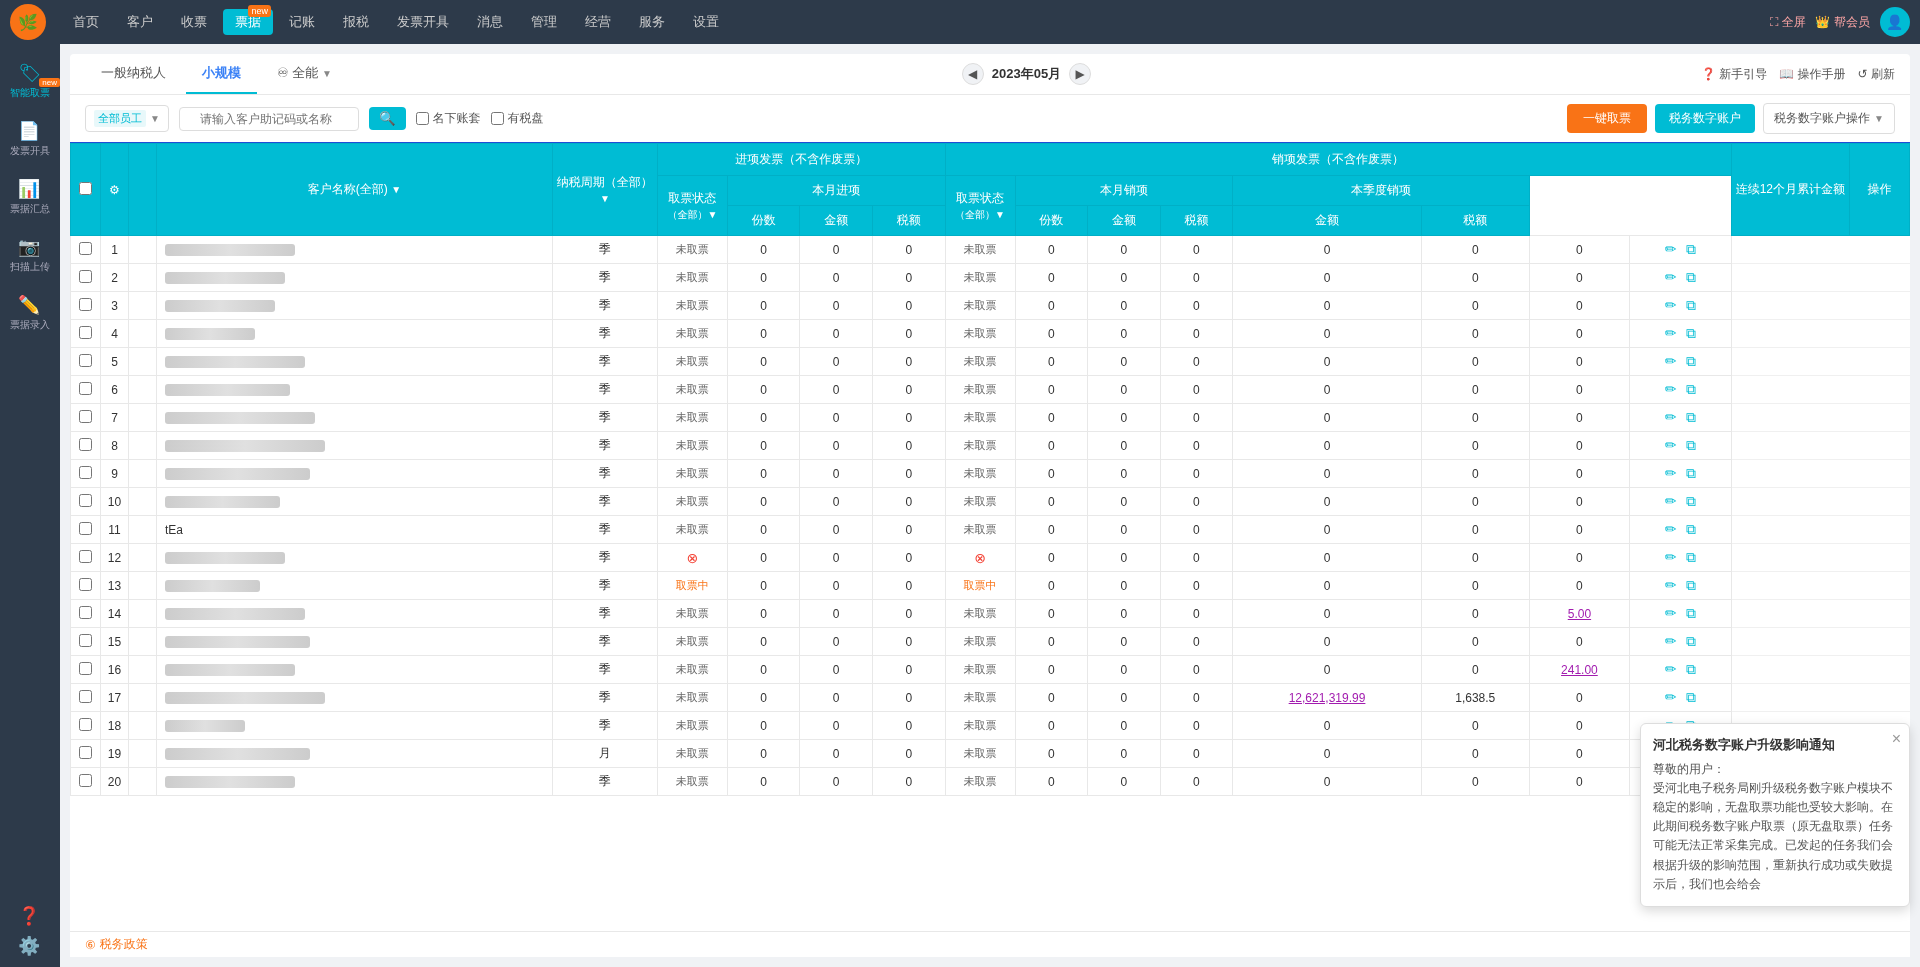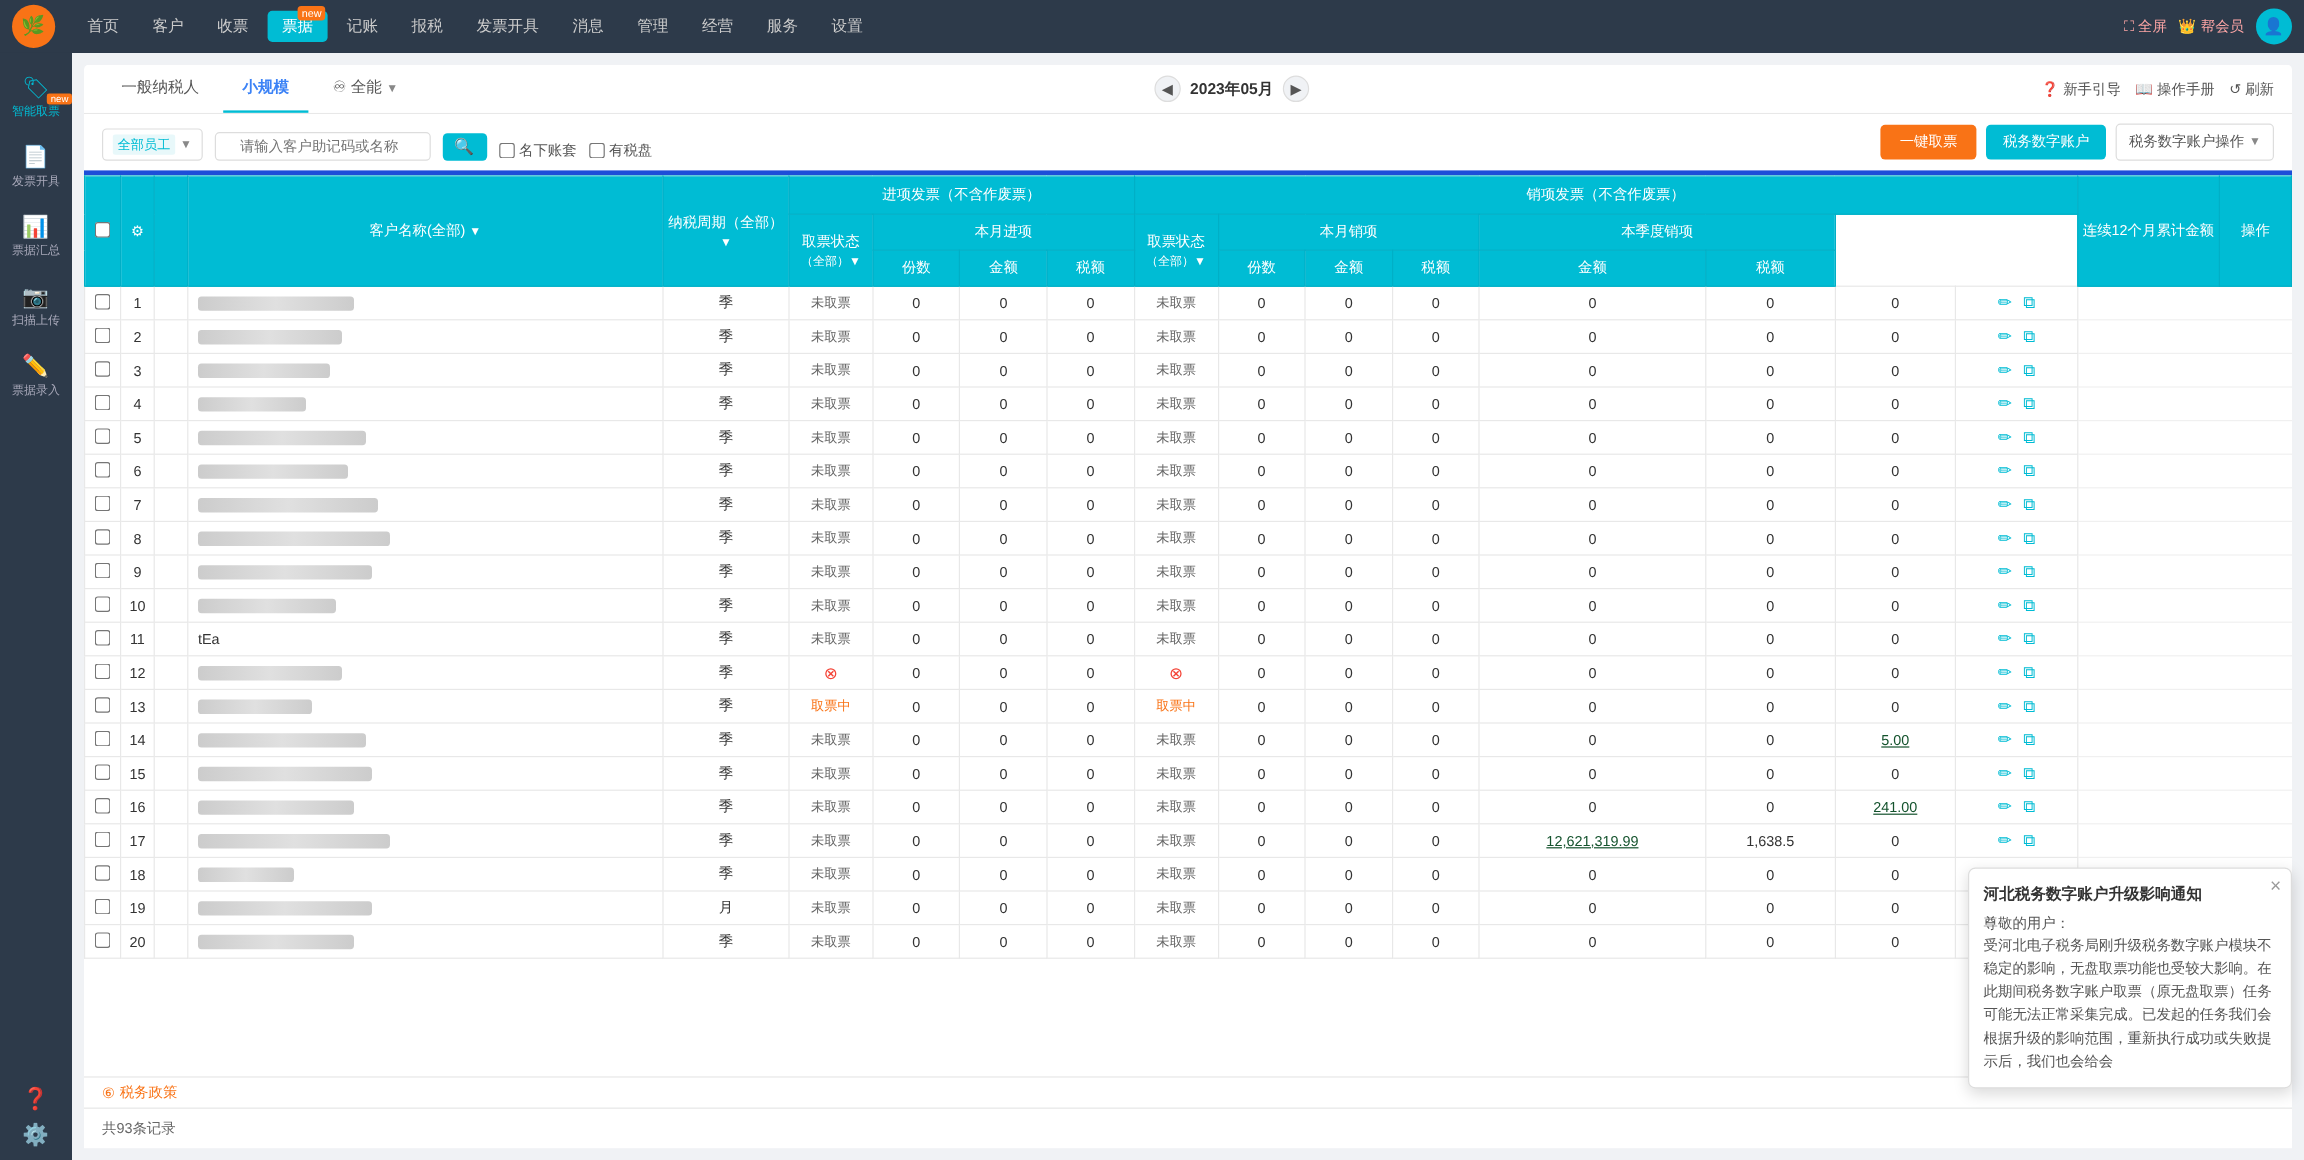--- a/index.html
+++ b/index.html
@@ -149,25 +149,25 @@
       border-radius: 50%;
       cursor: pointer;
       display: flex; align-items: center; justify-content: center;
       color: #555;
     }
     .period-text { font-size: 13px; font-weight: bold; color: #333; }
 
     
     .filter-row {
       display: flex;
-      align-items: flex-end;
+      align-items: center;
       background: white;
       padding: 8px 15px;
       gap: 10px;
-      border-bottom: 4px solid #1d4ed8;
+      border-bottom: 1px solid #1d4ed8;
     }
     .filter-select {
       border: 1px solid #ddd;
       border-radius: 4px;
       padding: 4px 8px;
       font-size: 12px;
       display: flex; align-items: center; gap: 4px;
       cursor: pointer;
       background: white;
       min-width: 80px;
@@ -267,21 +267,21 @@
       border-radius: 3px;
       color: transparent;
       height: 12px;
       vertical-align: middle;
     }
 
     .status-未取票 { color: #666; font-size: 11px; }
     .status-取票中 { color: #f97316; font-size: 11px; }
     .status-error { color: #f44336; font-size: 14px; }
 
-    .link-num { color: #14532d; text-decoration: underline; cursor: pointer; }
+    .link-num { color: #a21caf; text-decoration: underline; cursor: pointer; }
 
     .action-btn {
       color: #00bcd4;
       cursor: pointer;
       font-size: 14px;
       padding: 0 3px;
     }
 
     
     .table-footer {
@@ -983,23 +983,20 @@
     </tr>
           </tbody>
       </table>
     </div>
 
     <div class="tax-policy-bar">
       <span>⑥</span>
       <span>税务政策</span>
     </div>
 
-    <div class="table-footer">
-      <span>共93条记录</span>
-    </div>
   </div>
 </div>
 
 <div class="notification-popup">
   <div class="notification-close">×</div>
   <div class="title">河北税务数字账户升级影响通知</div>
   <div class="content">
     尊敬的用户：<br>
     受河北电子税务局刚升级税务数字账户模块不稳定的影响，无盘取票功能也受较大影响。在此期间税务数字账户取票（原无盘取票）任务可能无法正常采集完成。已发起的任务我们会根据升级的影响范围，重新执行成功或失败提示后，我们也会给会
   </div>

